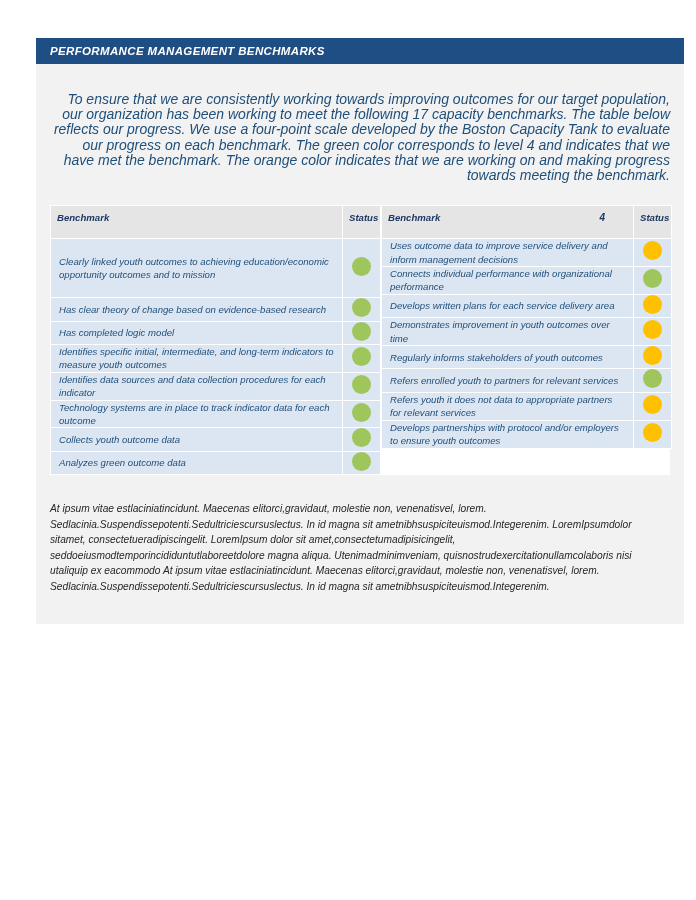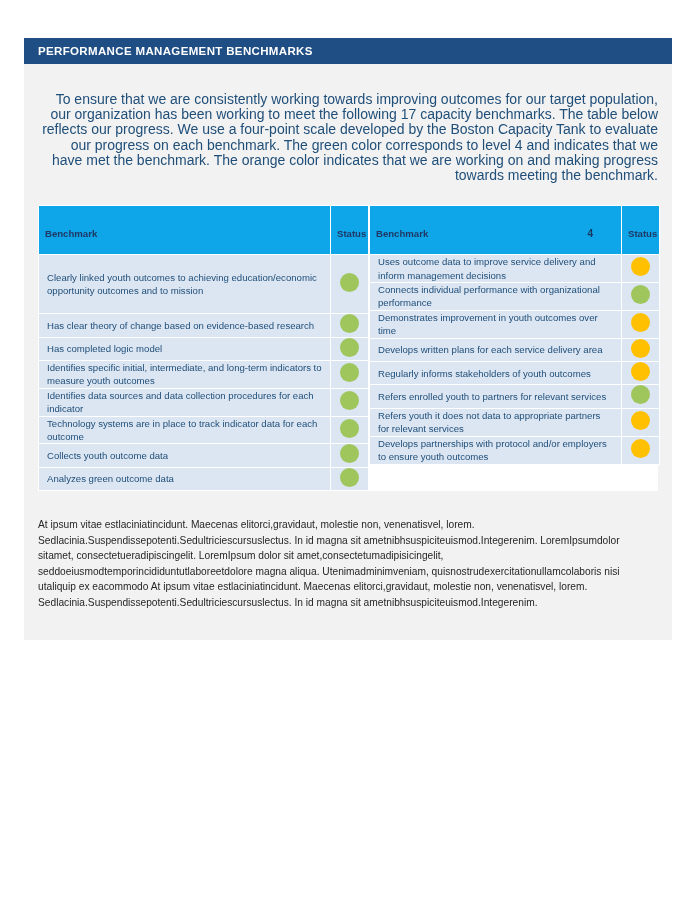--- a/index.html
+++ b/index.html
@@ -17,25 +17,26 @@
     position: relative;
     width: 696px;
     height: 900px;
     background: #ffffff;
     overflow: hidden;
   }
 
   
   .card {
     position: absolute;
-    left: 24px;
+    left: 36px;
     top: 38px;
     width: 648px;
     background: #f2f2f2;
     padding-bottom: 18px;
+    font-style: italic;
   }
 
   .card-title-bar {
     background: #1f4e85;
     height: 26px;
     display: flex;
     align-items: center;
     padding: 0 0 0 14px;
   }
   .card-title {
@@ -66,26 +67,26 @@
     border-collapse: collapse;
     width: 100%;
     table-layout: fixed;
   }
   table.bm td, table.bm th {
     border: 1px solid #ffffff;
     vertical-align: middle;
   }
 
   thead th {
-    background: #0ea5e9;
+    background: #e5e5e5;
     color: #1f3864;
     font-size: 9.6px;
     font-weight: bold;
     text-align: left;
-    padding: 16px 6px 10px 6px;
+    padding: 0 6px 10px 6px;
     height: 22px;
     vertical-align: top;
   }
   thead th.status-h { text-align: left; }
   .hdr-inner {
     display: flex;
     justify-content: space-between;
     align-items: flex-start;
     width: 100%;
   }
@@ -214,25 +215,25 @@
           <tbody id="right-body">
               <tr>
                 <td>Uses outcome data to improve service delivery and inform management decisions</td>
                 <td class="status-c"><span class="dot orange"></span></td>
               </tr>
               <tr>
                 <td>Connects individual performance with organizational performance</td>
                 <td class="status-c"><span class="dot green"></span></td>
               </tr>
               <tr>
+                <td>Develops written plans for each service delivery area</td>
+                <td class="status-c"><span class="dot orange"></span></td>
+              </tr>
+              <tr>
                 <td>Demonstrates improvement in youth outcomes over time</td>
-                <td class="status-c"><span class="dot orange"></span></td>
-              </tr>
-              <tr>
-                <td>Develops written plans for each service delivery area</td>
                 <td class="status-c"><span class="dot orange"></span></td>
               </tr>
               <tr>
                 <td>Regularly informs stakeholders of youth outcomes</td>
                 <td class="status-c"><span class="dot orange"></span></td>
               </tr>
               <tr>
                 <td>Refers enrolled youth to partners for relevant services</td>
                 <td class="status-c"><span class="dot green"></span></td>
               </tr>

